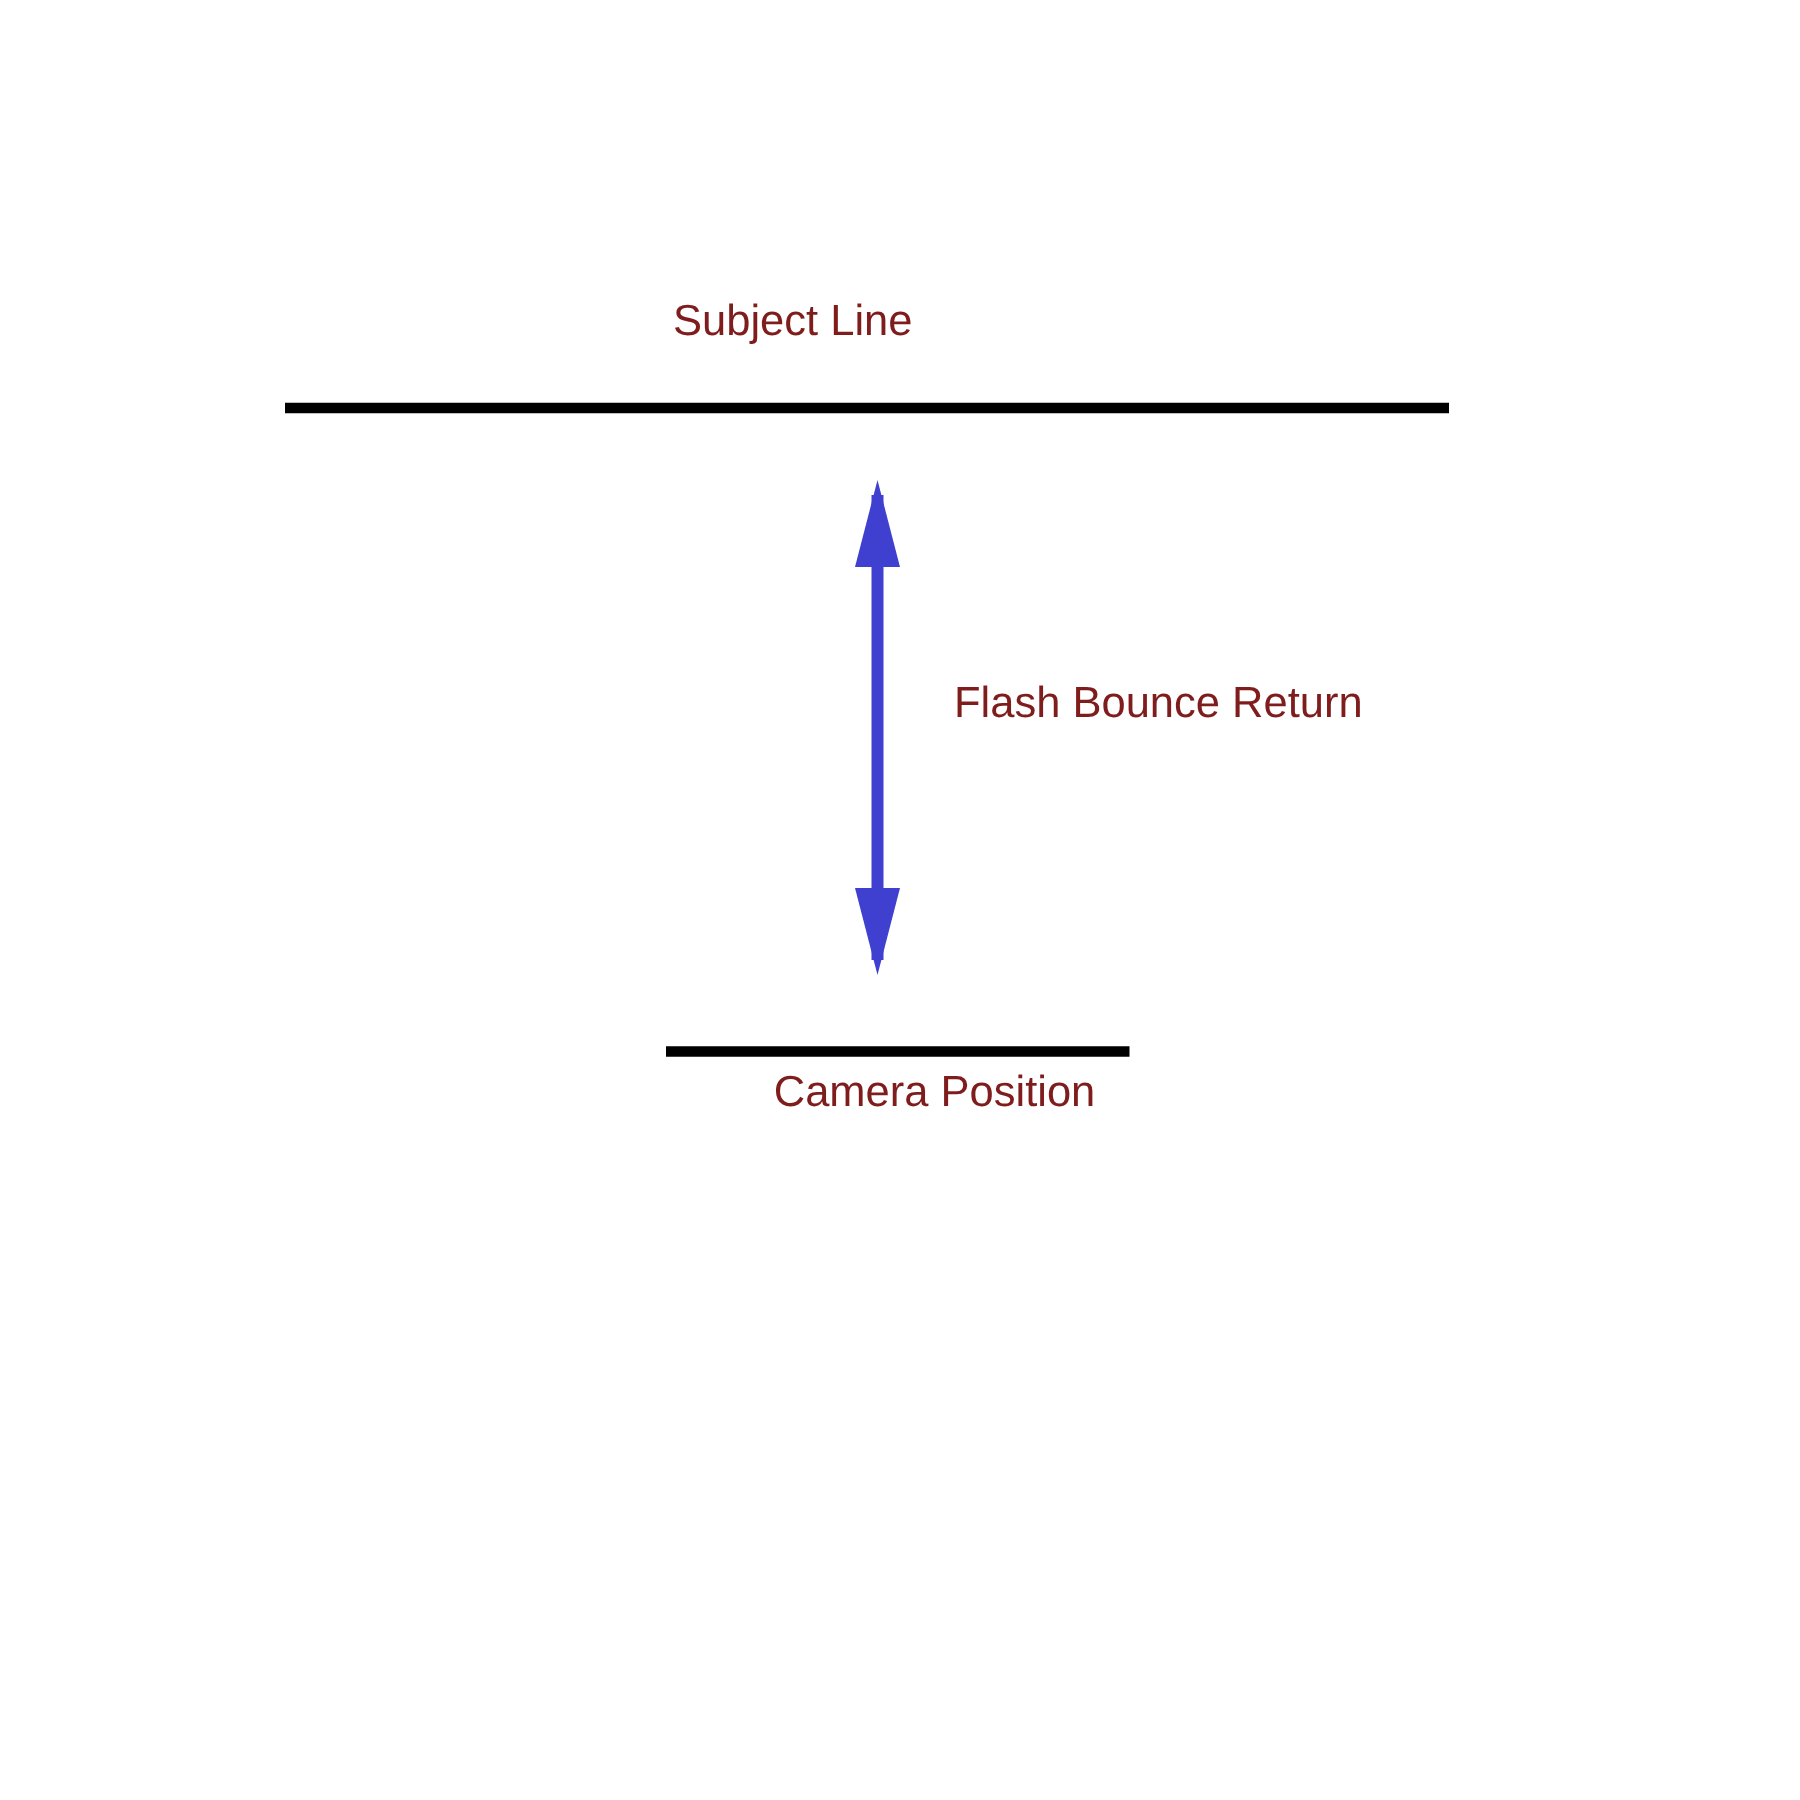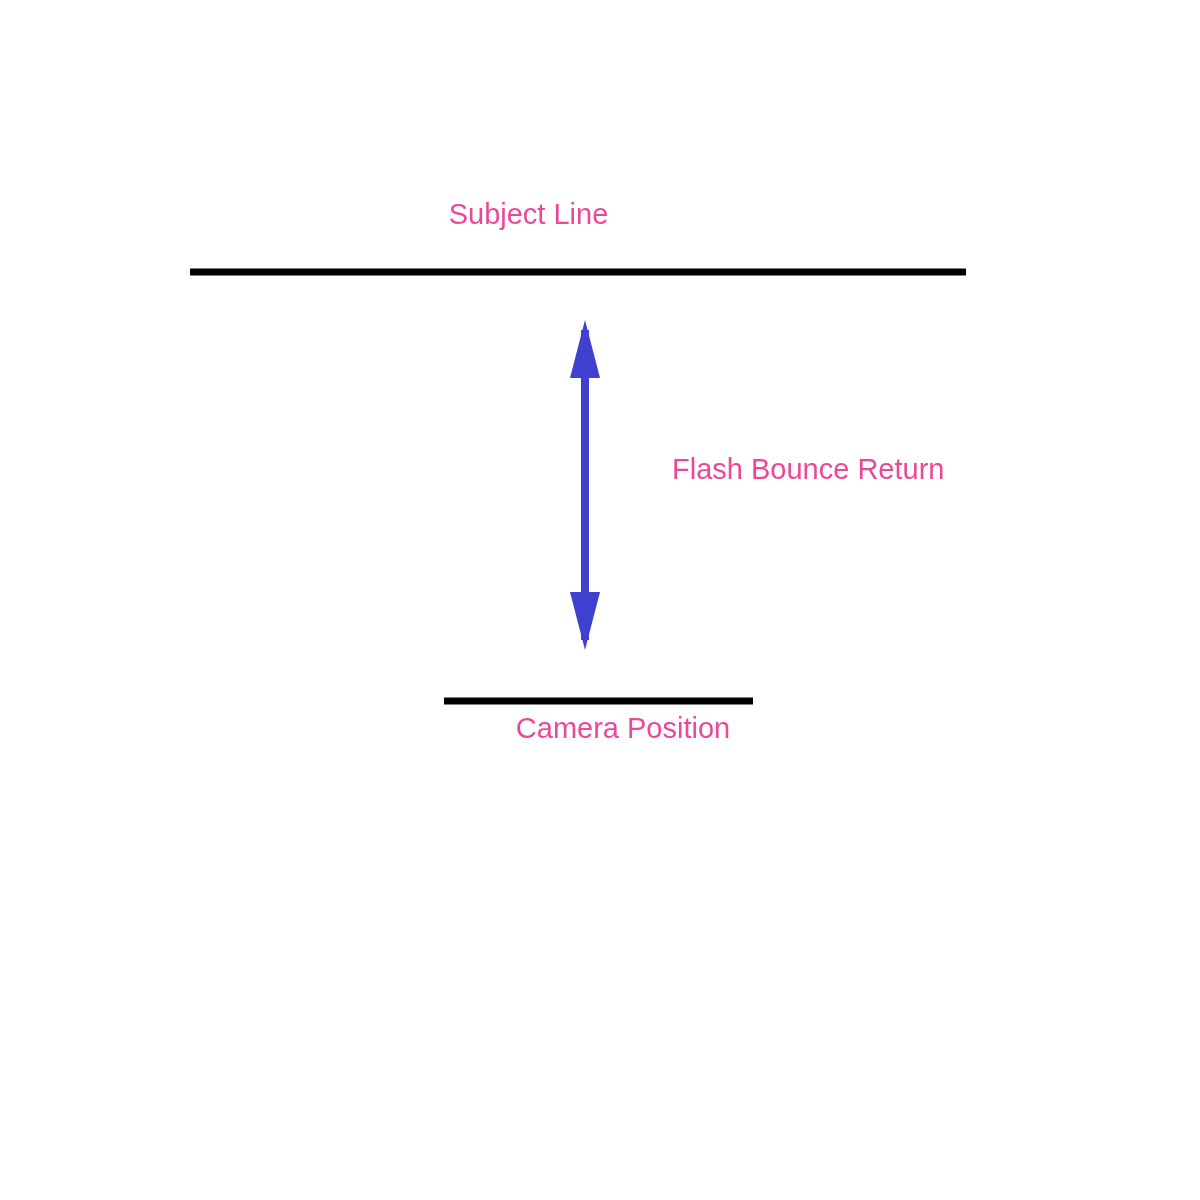--- a/index.html
+++ b/index.html
@@ -24,33 +24,33 @@
     left: 0;
     width: 1200px;
     height: 1200px;
     display: block;
   }
   .diagram-label {
     position: absolute;
     font-family: "Liberation Sans", sans-serif;
     font-size: 29px;
     font-weight: 400;
-    color: #ec4899;
+    color: #7f1d1d;
     white-space: nowrap;
     line-height: 1;
     letter-spacing: 0px;
   }
   #subject-line-label {
     left: 0;
     top: 200px;
     width: 1057px;
     text-align: center;
   }
   #flash-bounce-label {
-    left: 672px;
+    left: 636px;
     top: 455px;
   }
   #camera-position-label {
     left: 0;
     top: 714px;
     width: 1246px;
     text-align: center;
   }
 </style>
 </head>

